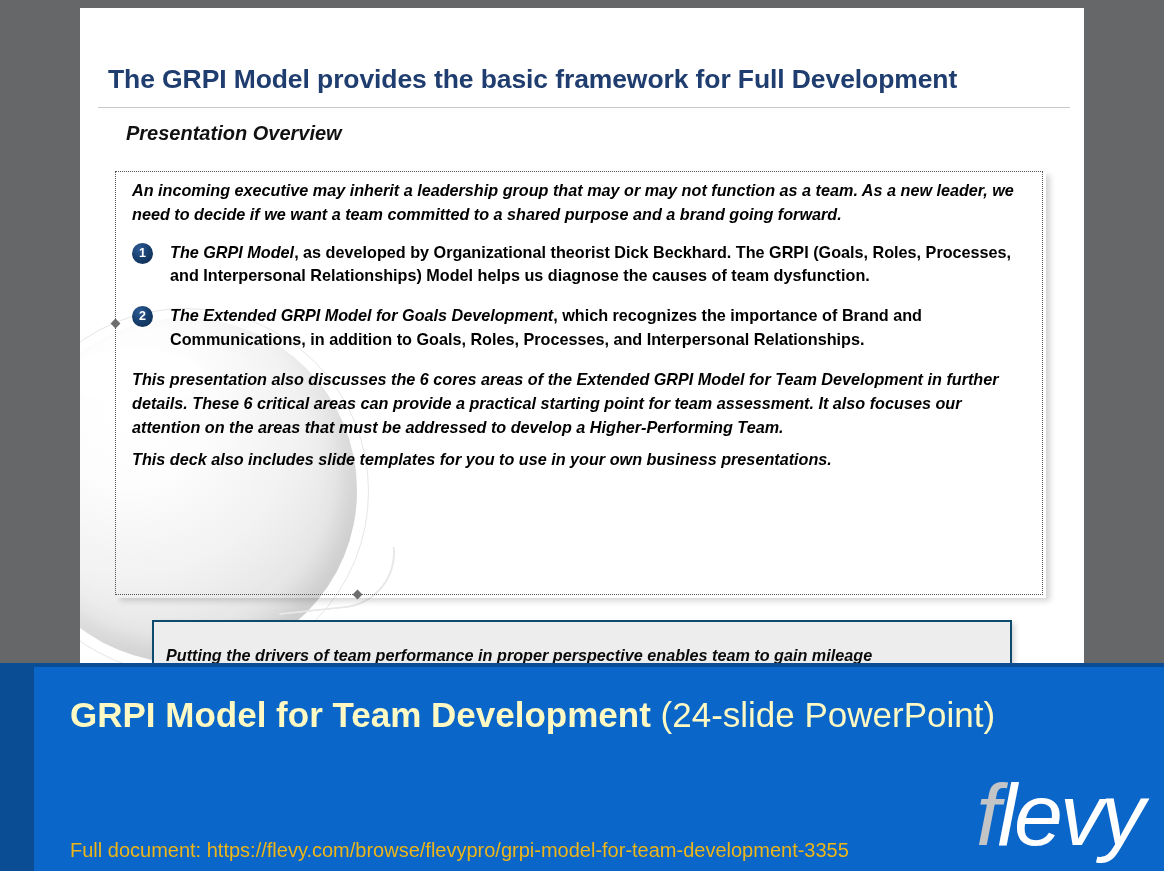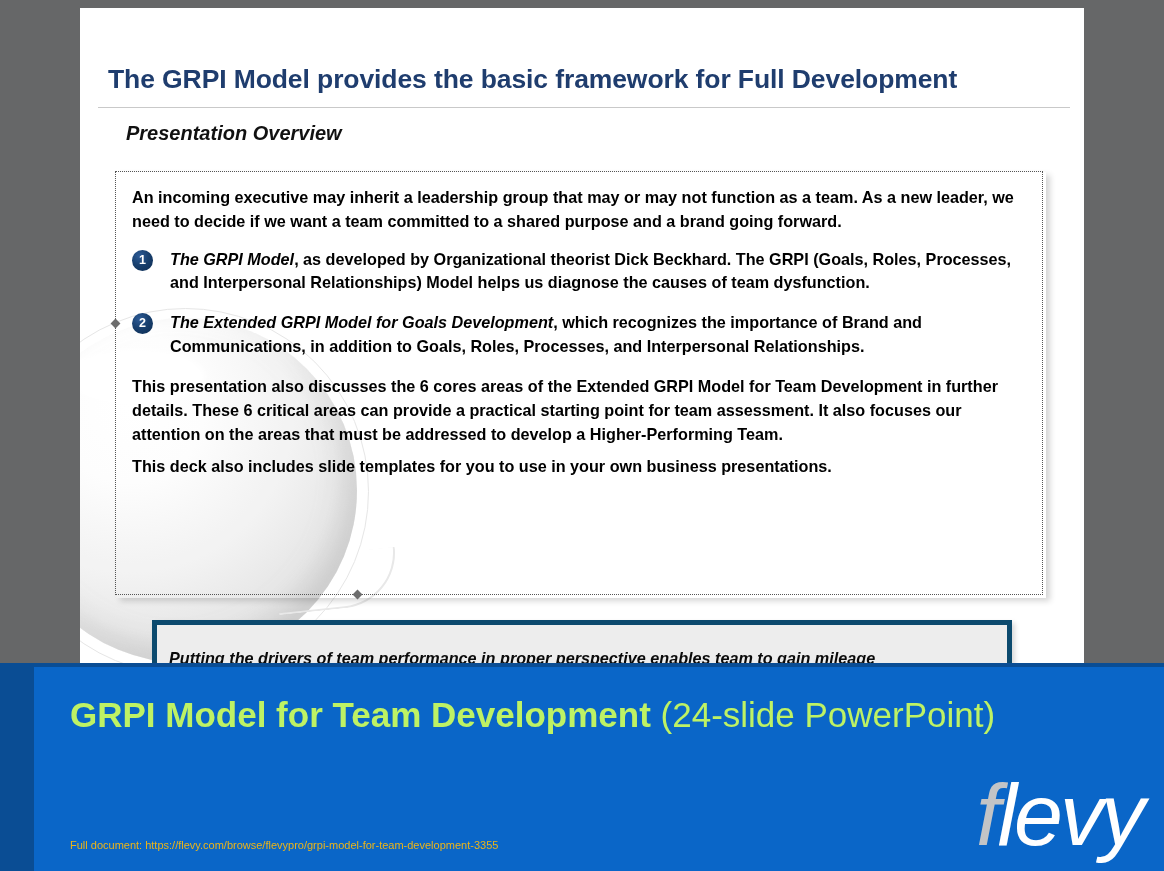--- a/index.html
+++ b/index.html
@@ -142,21 +142,21 @@
   #body {
     position: absolute;
     left: 52px;
     top: 170px;
     width: 898px;
     font-size: 16.2px;
     font-weight: bold;
     color: #000000;
     line-height: 1.47;
   }
-  .para { margin: 8px 0 9px 0; }
+  .para { margin: 1px 0 9px 0; font-style: italic; }
   .para.tight { margin-bottom: 10px; }
 
   .numbered {
     position: relative;
     padding-left: 38px;
     margin: 0 0 9px 0;
   }
   .numbered.spaced { margin-top: 14px; margin-bottom: 16px; }
   .badge {
     position: absolute;
@@ -176,21 +176,21 @@
   .em { font-style: italic; }
 
   
   #takeaway {
     position: absolute;
     left: 72px;
     top: 612px;
     width: 860px;
     height: 52px;
     background: #ededed;
-    border: 5px solid #0c4a6e;
+    border: 2px solid #0c4a6e;
     box-sizing: border-box;
     box-shadow: 3px 3px 5px rgba(0,0,0,.15);
   }
   #takeaway-text {
     position: absolute;
     left: 12px;
     top: 24px;
     font-size: 16.2px;
     font-weight: bold;
     font-style: italic;
@@ -213,38 +213,38 @@
     top: 4px;
     right: 0;
     bottom: 0;
     background: #0a66c8;
   }
   #banner-title {
     position: absolute;
     left: 36px;
     top: 28px;
     font-size: 35px;
-    color: #bef264;
+    color: #fef9c3;
   }
   #banner-title .strong { font-weight: bold; }
   #banner-title .light { font-weight: normal; }
   #banner-desc {
     position: absolute;
     left: 36px;
     top: 86px;
     width: 740px;
     font-size: 17.5px;
     line-height: 1.42;
     color: #ffffff;
   }
   #banner-url {
     position: absolute;
     left: 36px;
     top: 172px;
-    font-size: 11px;
+    font-size: 20px;
     color: #e8b game;
   }
   #banner-url { color: #edb518; }
 
   
   #flevy-logo {
     position: absolute;
     right: 22px;
     bottom: 12px;
     font-size: 88px;

